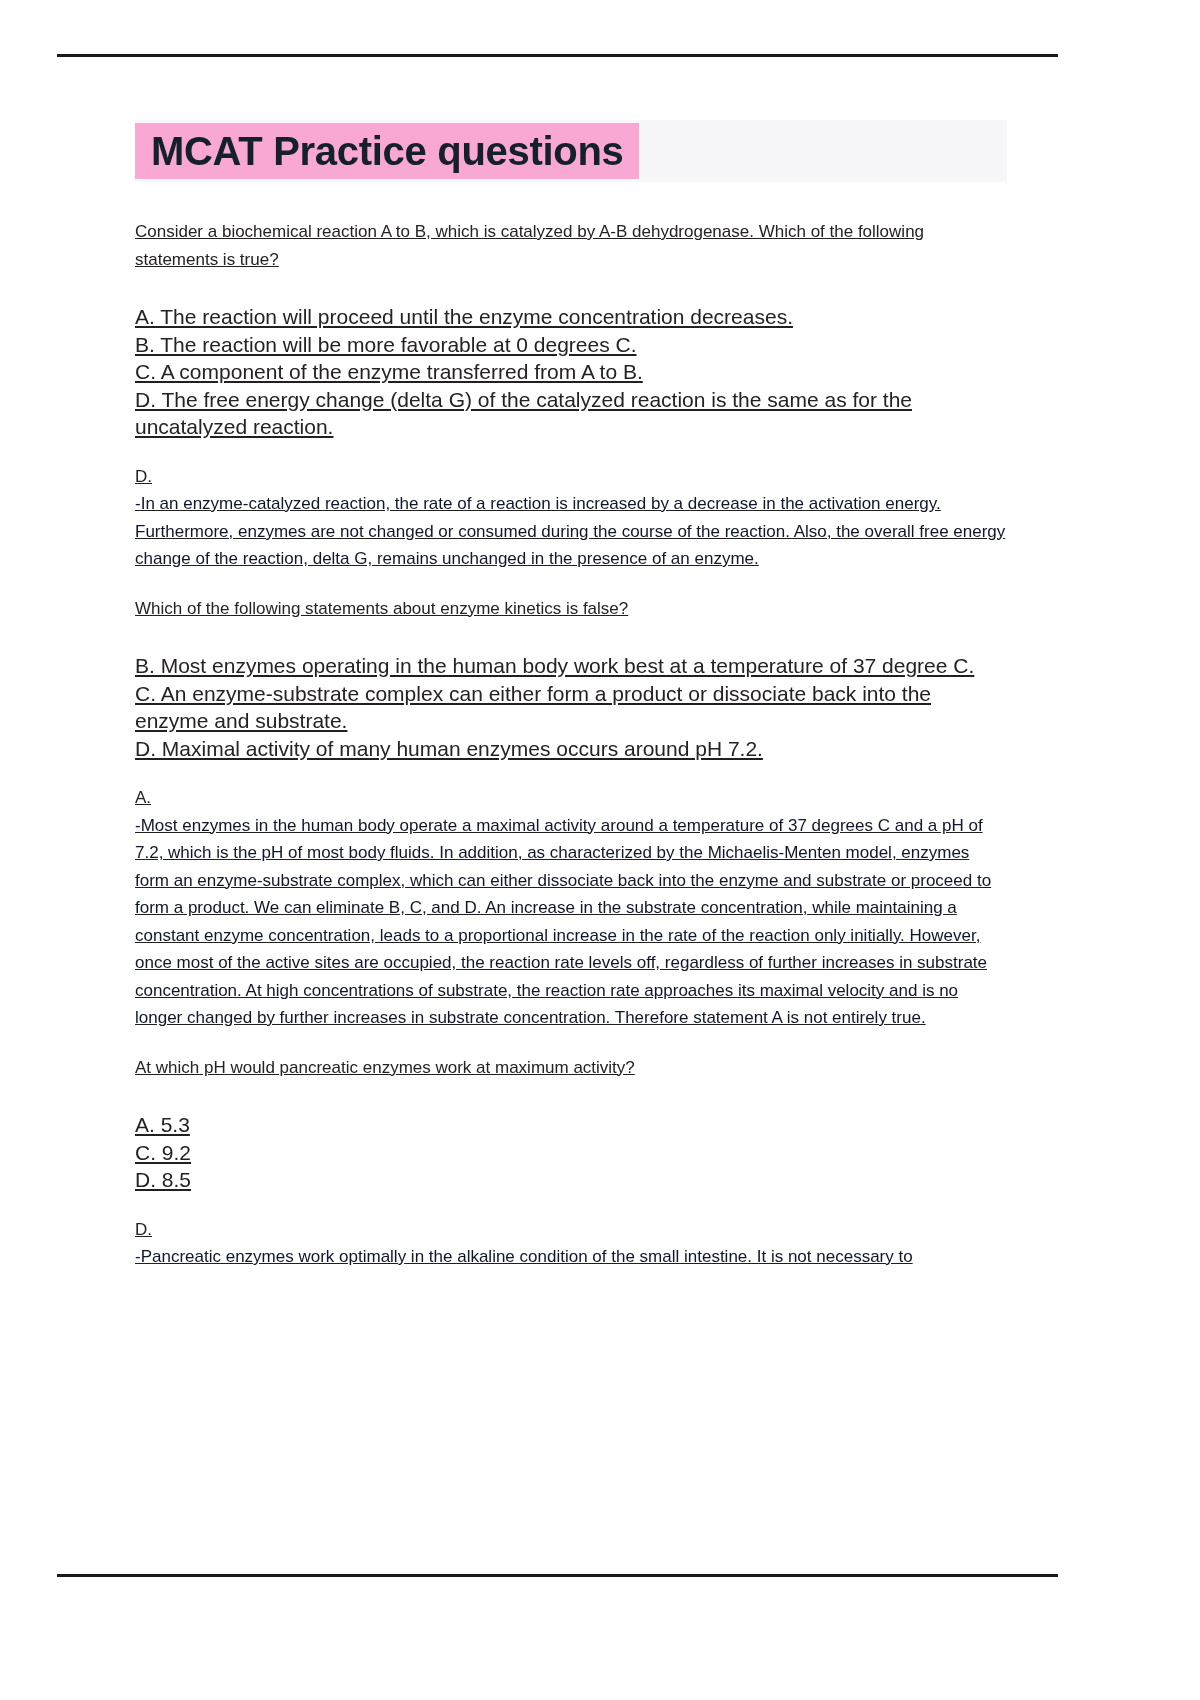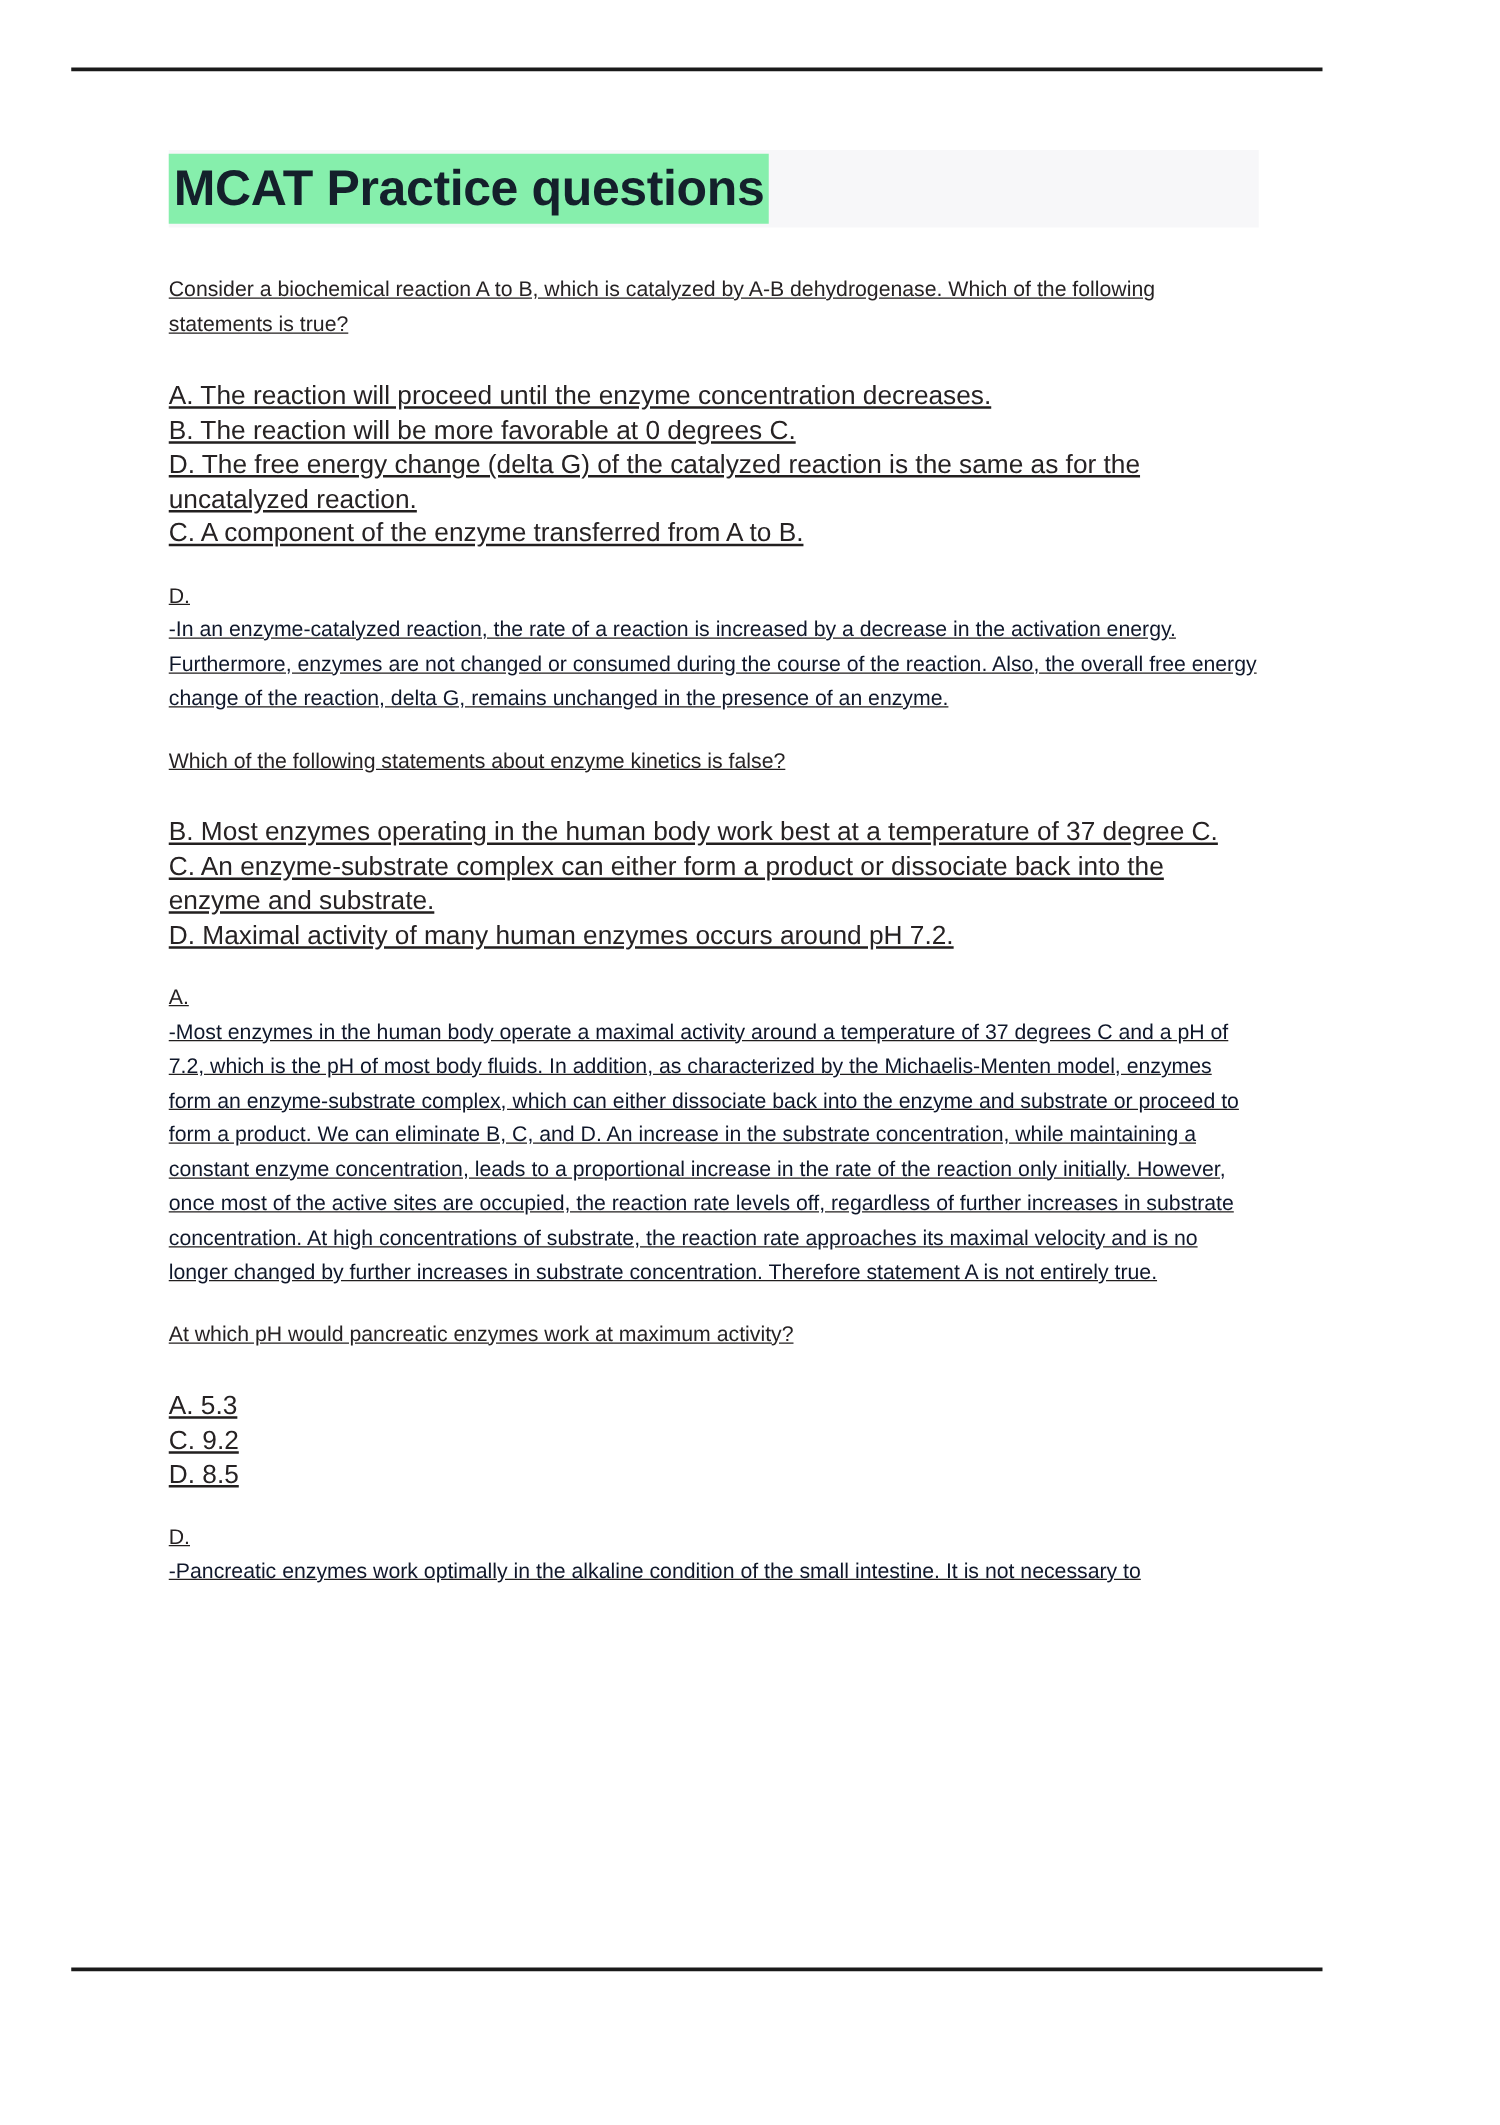--- a/index.html
+++ b/index.html
@@ -45,28 +45,28 @@
     background: #f7f7f9;
     padding: 0;
     margin: 0 0 36px 0;
     width: 872px;
     height: 62px;
     display: flex;
     align-items: center;
   }
   .title-text {
     display: inline-block;
-    background: #86efac;
+    background: #f9a8d4;
     color: #14202b;
     font-family: "Liberation Sans", sans-serif;
     font-weight: bold;
     font-size: 40px;
     line-height: 56px;
     letter-spacing: -0.3px;
-    padding: 0 4px;
+    padding: 0 16px;
     white-space: nowrap;
   }
 
   
   .block {
     margin: 0 0 22px 0;
     text-decoration: underline;
   }
   .para {
     font-size: 17px;
@@ -115,22 +115,22 @@
 
     <div class="title-band">
       <span class="title-text">MCAT Practice questions</span>
     </div>
 
     <div class="block">
       <p class="para">Consider a biochemical reaction A to B, which is catalyzed by A-B dehydrogenase. Which of the following statements is true?</p>
       <ul class="options">
         <li>A. The reaction will proceed until the enzyme concentration decreases.</li>
         <li>B. The reaction will be more favorable at 0 degrees C.</li>
+        <li>C. A component of the enzyme transferred from A to B.</li>
         <li>D. The free energy change (delta G) of the catalyzed reaction is the same as for the uncatalyzed reaction.</li>
-        <li>C. A component of the enzyme transferred from A to B.</li>
       </ul>
     </div>
 
     <div class="block">
       <p class="answer-key">D.</p>
       <p class="answer-body">-In an enzyme-catalyzed reaction, the rate of a reaction is increased by a decrease in the activation energy. Furthermore, enzymes are not changed or consumed during the course of the reaction. Also, the overall free energy change of the reaction, delta G, remains unchanged in the presence of an enzyme.</p>
     </div>
 
     <div class="block">
       <p class="para">Which of the following statements about enzyme kinetics is false?</p>

